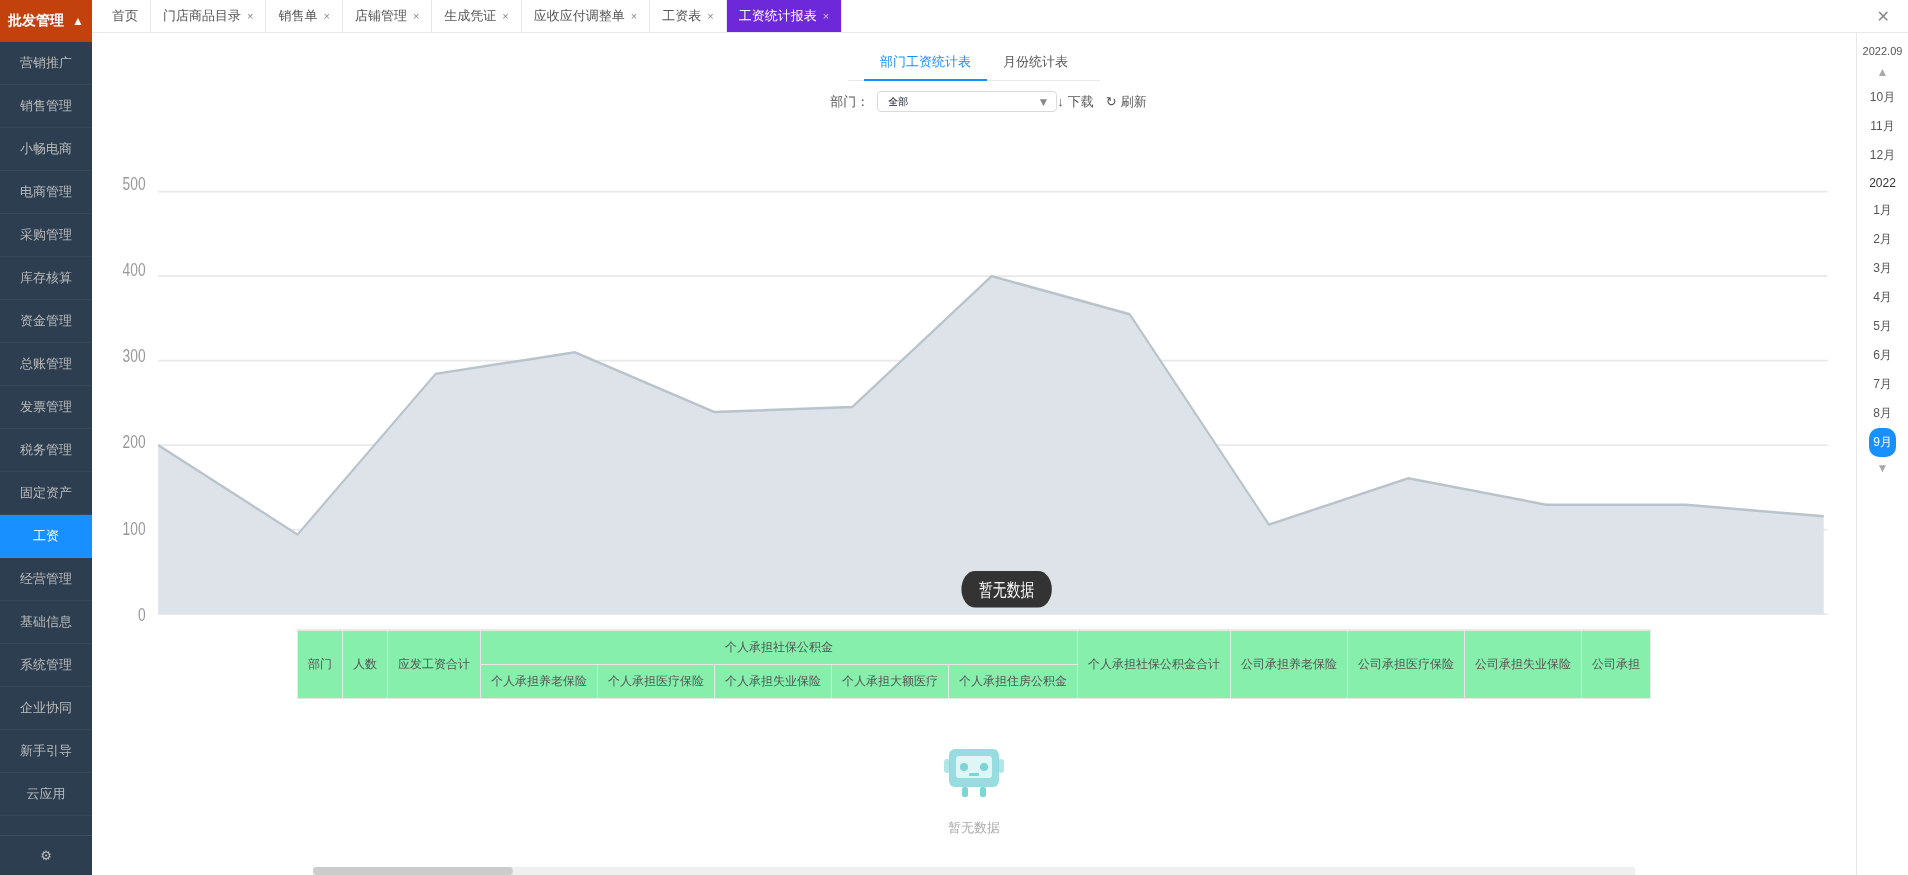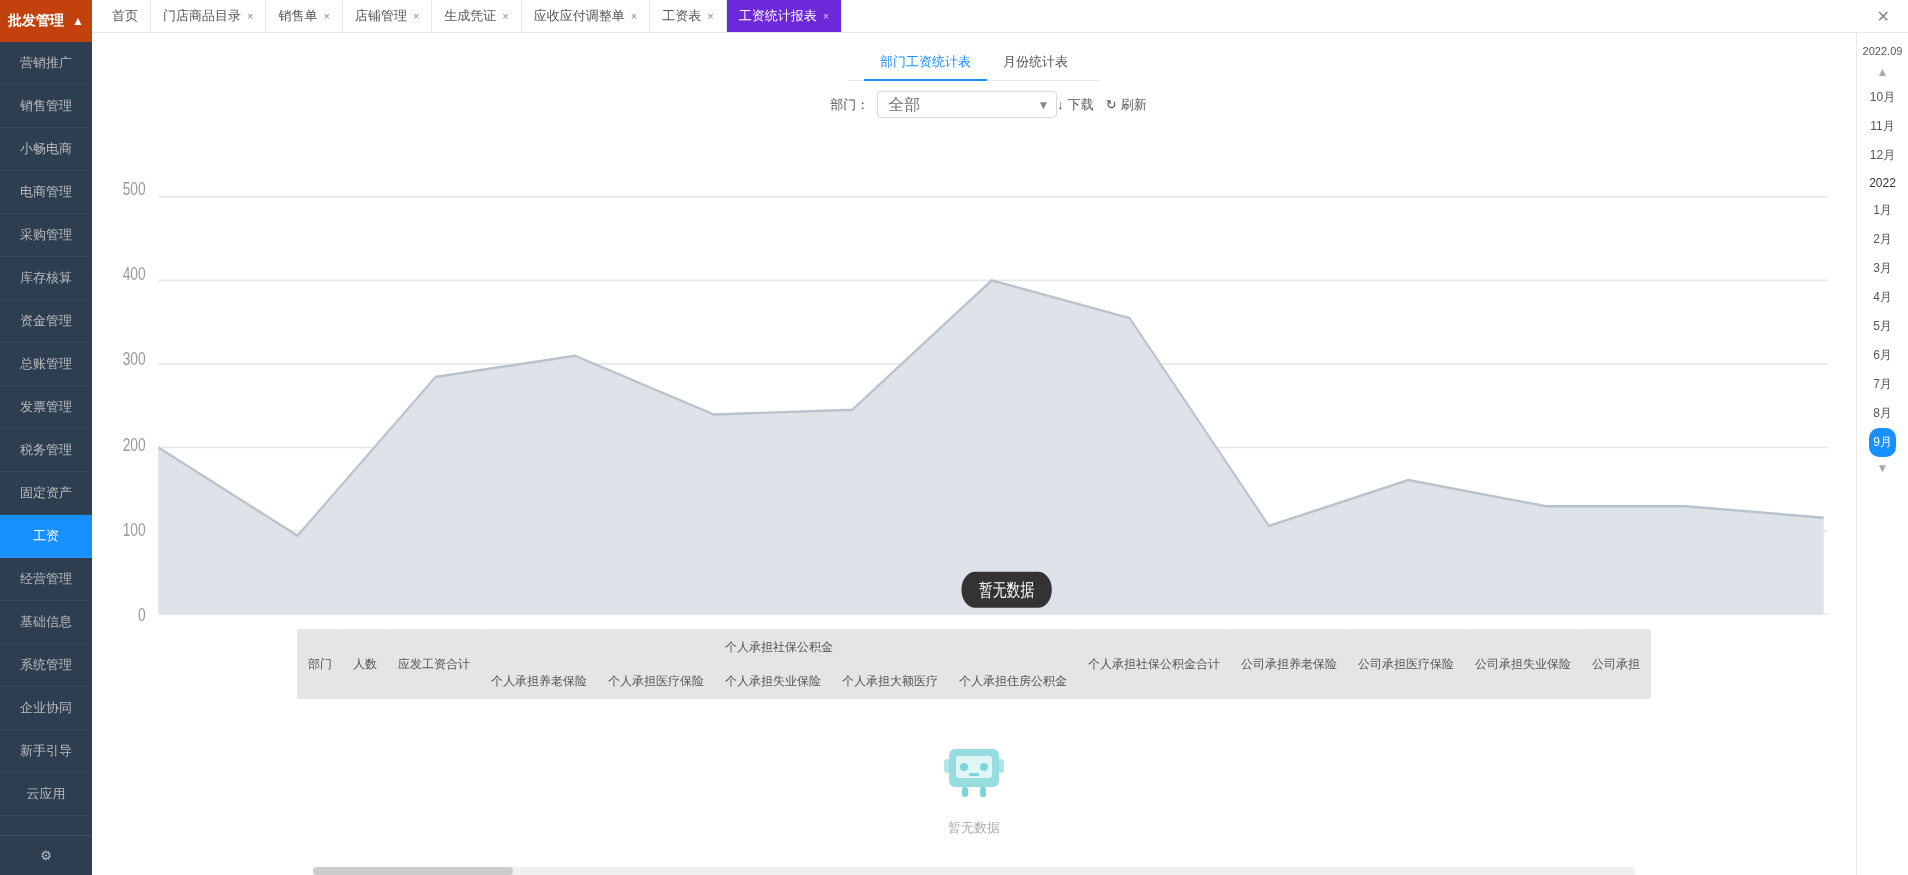--- a/index.html
+++ b/index.html
@@ -138,22 +138,22 @@
     #toolbar-left { display: flex; align-items: center; gap: 8px; margin-left: 29px; }
     #toolbar-right { display: flex; align-items: center; gap: 12px; }
     .toolbar-btn {
       display: flex; align-items: center; gap: 4px;
       color: #555; cursor: pointer; font-size: 13px;
     }
     .dept-select {
       border: 1px solid #d9d9d9;
       border-radius: 4px;
       padding: 4px 28px 4px 10px;
-      font-size: 16px;
-      color: #737373;
+      font-size: 10px;
+      color: #0f172a;
       background: white;
       appearance: none;
       cursor: pointer;
       width: 180px;
     }
     .select-wrapper { position: relative; display: inline-block; }
     .select-arrow {
       position: absolute; right: 8px; top: 50%; transform: translateY(-50%);
       pointer-events: none; color: #888; font-size: 12px;
     }
@@ -171,21 +171,21 @@
       flex-shrink: 0;
       border-top: 1px solid #e8e8e8;
       overflow: hidden;
     }
     #data-table {
       width: 100%;
       border-collapse: collapse;
       font-size: 12px;
     }
     #data-table th {
-      background: #e5e5e5;
+      background: #86efac;
       border: 1px solid #e8e8e8;
       padding: 8px 10px;
       text-align: center;
       color: #555;
       font-weight: normal;
       white-space: nowrap;
     }
     .table-group-header {
       background: #f5f7fa;
     }

